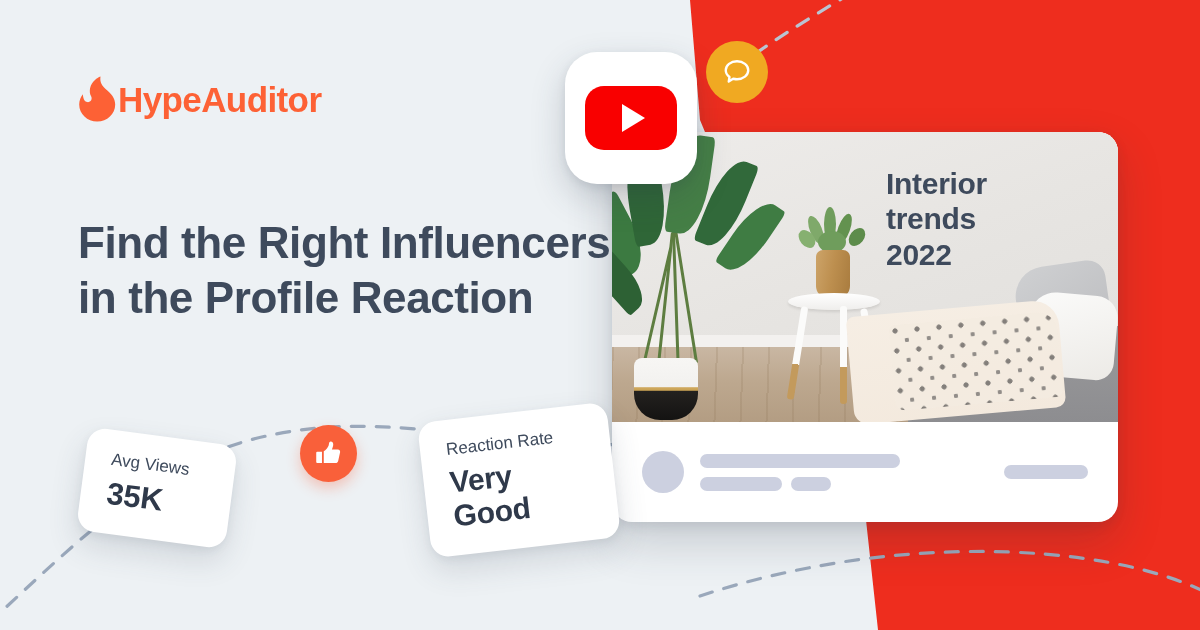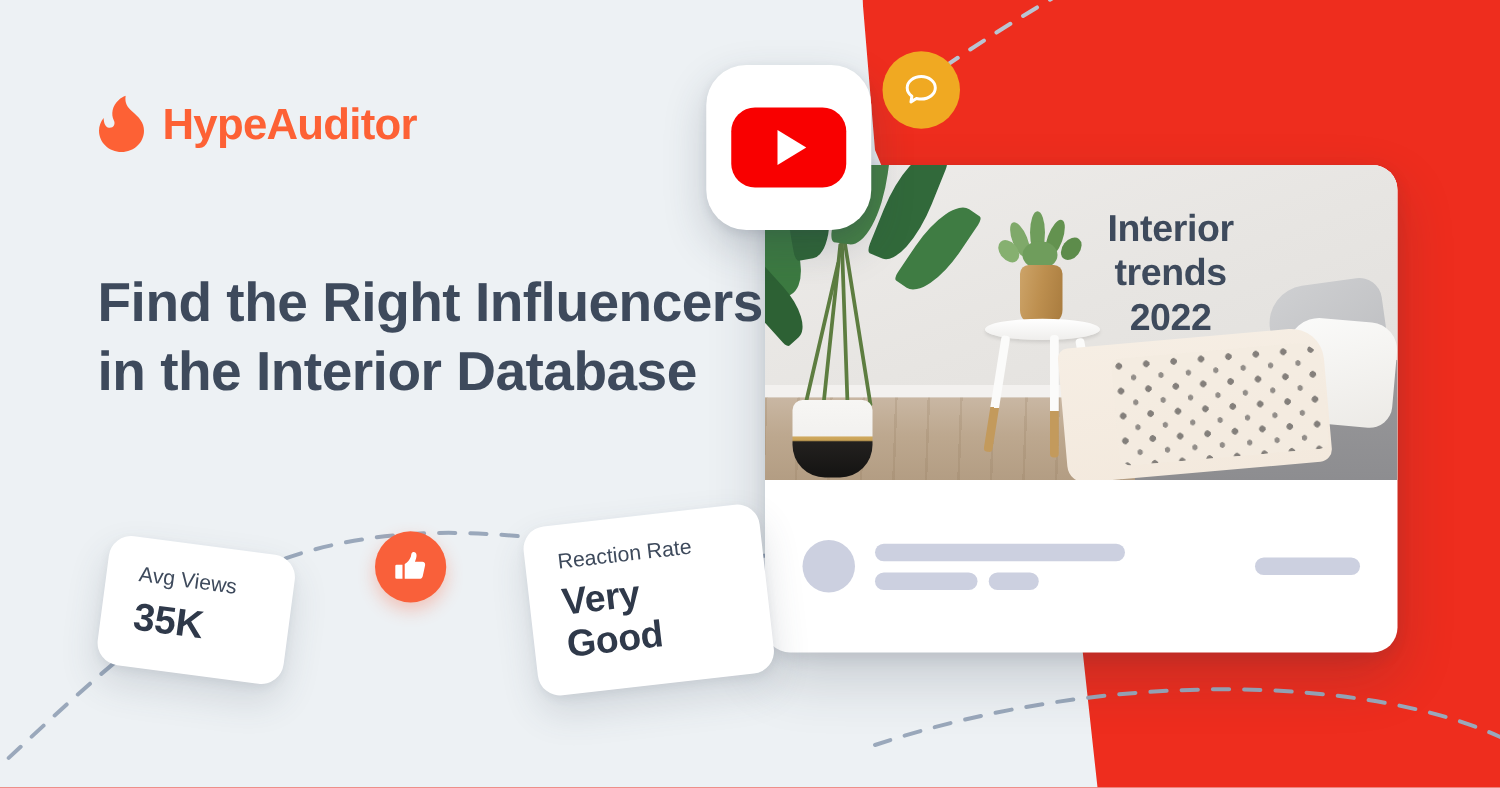--- a/index.html
+++ b/index.html
@@ -18,21 +18,21 @@
     clip-path: polygon(690px 0, 1200px 0, 1200px 630px, 878px 630px, 866px 520px, 700px 120px);
     z-index:1;
   }
 
   
   .curves{ position:absolute; inset:0; z-index:2; pointer-events:none; }
 
   
   .logo{
     position:absolute; left:78px; top:76px; z-index:6;
-    display:flex; align-items:center; gap:14px;
+    display:flex; align-items:center; gap:2px;
   }
   .logo-flame{ width:38px; height:46px; display:block; }
   .logo-word{
     font-size:35px; font-weight:bold; color:#fd6135;
     letter-spacing:-0.6px; line-height:1;
   }
 
   
   .headline{
     position:absolute; left:78px; top:215px; z-index:6;
@@ -98,23 +98,22 @@
   .post-card{
     position:absolute; left:612px; top:132px; z-index:5;
     width:506px; height:390px;
     background:#fff; border-radius:20px; overflow:hidden;
     box-shadow:0 20px 46px rgba(40,50,66,.20), 0 4px 12px rgba(40,50,66,.10);
     display:flex; flex-direction:column;
   }
 
   
   .photo{
-    position:relative; height:252px; width:100%; overflow:hidden;
+    position:relative; height:290px; width:100%; overflow:hidden;
     background:linear-gradient(180deg,#eceae8 0%, #e6e4e1 62%, #d7cfc6 72%, #c7b9a8 100%);
-    text-align:center;
   }
   .wall{
     position:absolute; left:0; top:0; right:0; height:74%;
     background:linear-gradient(160deg,#eeecea 0%,#e7e5e2 55%,#e2e0dd 100%);
   }
   .baseboard{
     position:absolute; left:0; top:70%; width:62%; height:4%;
     background:#f3f1ef;
   }
   .floor{
@@ -231,21 +230,21 @@
                C37.2 38.1 29.1 45.6 19.2 45.6 C9.3 45.6 1.2 38.1 1.2 28.6
                C1.2 24.6 2.6 21.2 4.9 18.3 C5.0 22.2 6.3 25.8 9.2 26.1
                C12.7 26.5 14.6 23.2 13.1 20.3 C10.6 15.5 11.8 8.2 17.0 3.9
                C18.7 2.5 20.5 1.3 22.5 0.6 Z" fill="#fd6135"></path>
     </svg>
     <span class="logo-word">HypeAuditor</span>
   </div>
 
   <div class="headline">
     <div>Find the Right Influencers</div>
-    <div>in the Interior Database</div>
+    <div>in the Profile Reaction</div>
   </div>
 
   <div class="stat-card card-views">
     <div class="stat-label">Avg Views</div>
     <div class="stat-value">35K</div>
   </div>
 
   <div class="thumb-badge">
     <svg viewBox="0 0 24 24">
       <path d="M2 10.4 H6.2 V20.4 H2 A0.9 0.9 0 0 1 1.1 19.5 V11.3 A0.9 0.9 0 0 1 2 10.4 Z" fill="#fff"></path>

